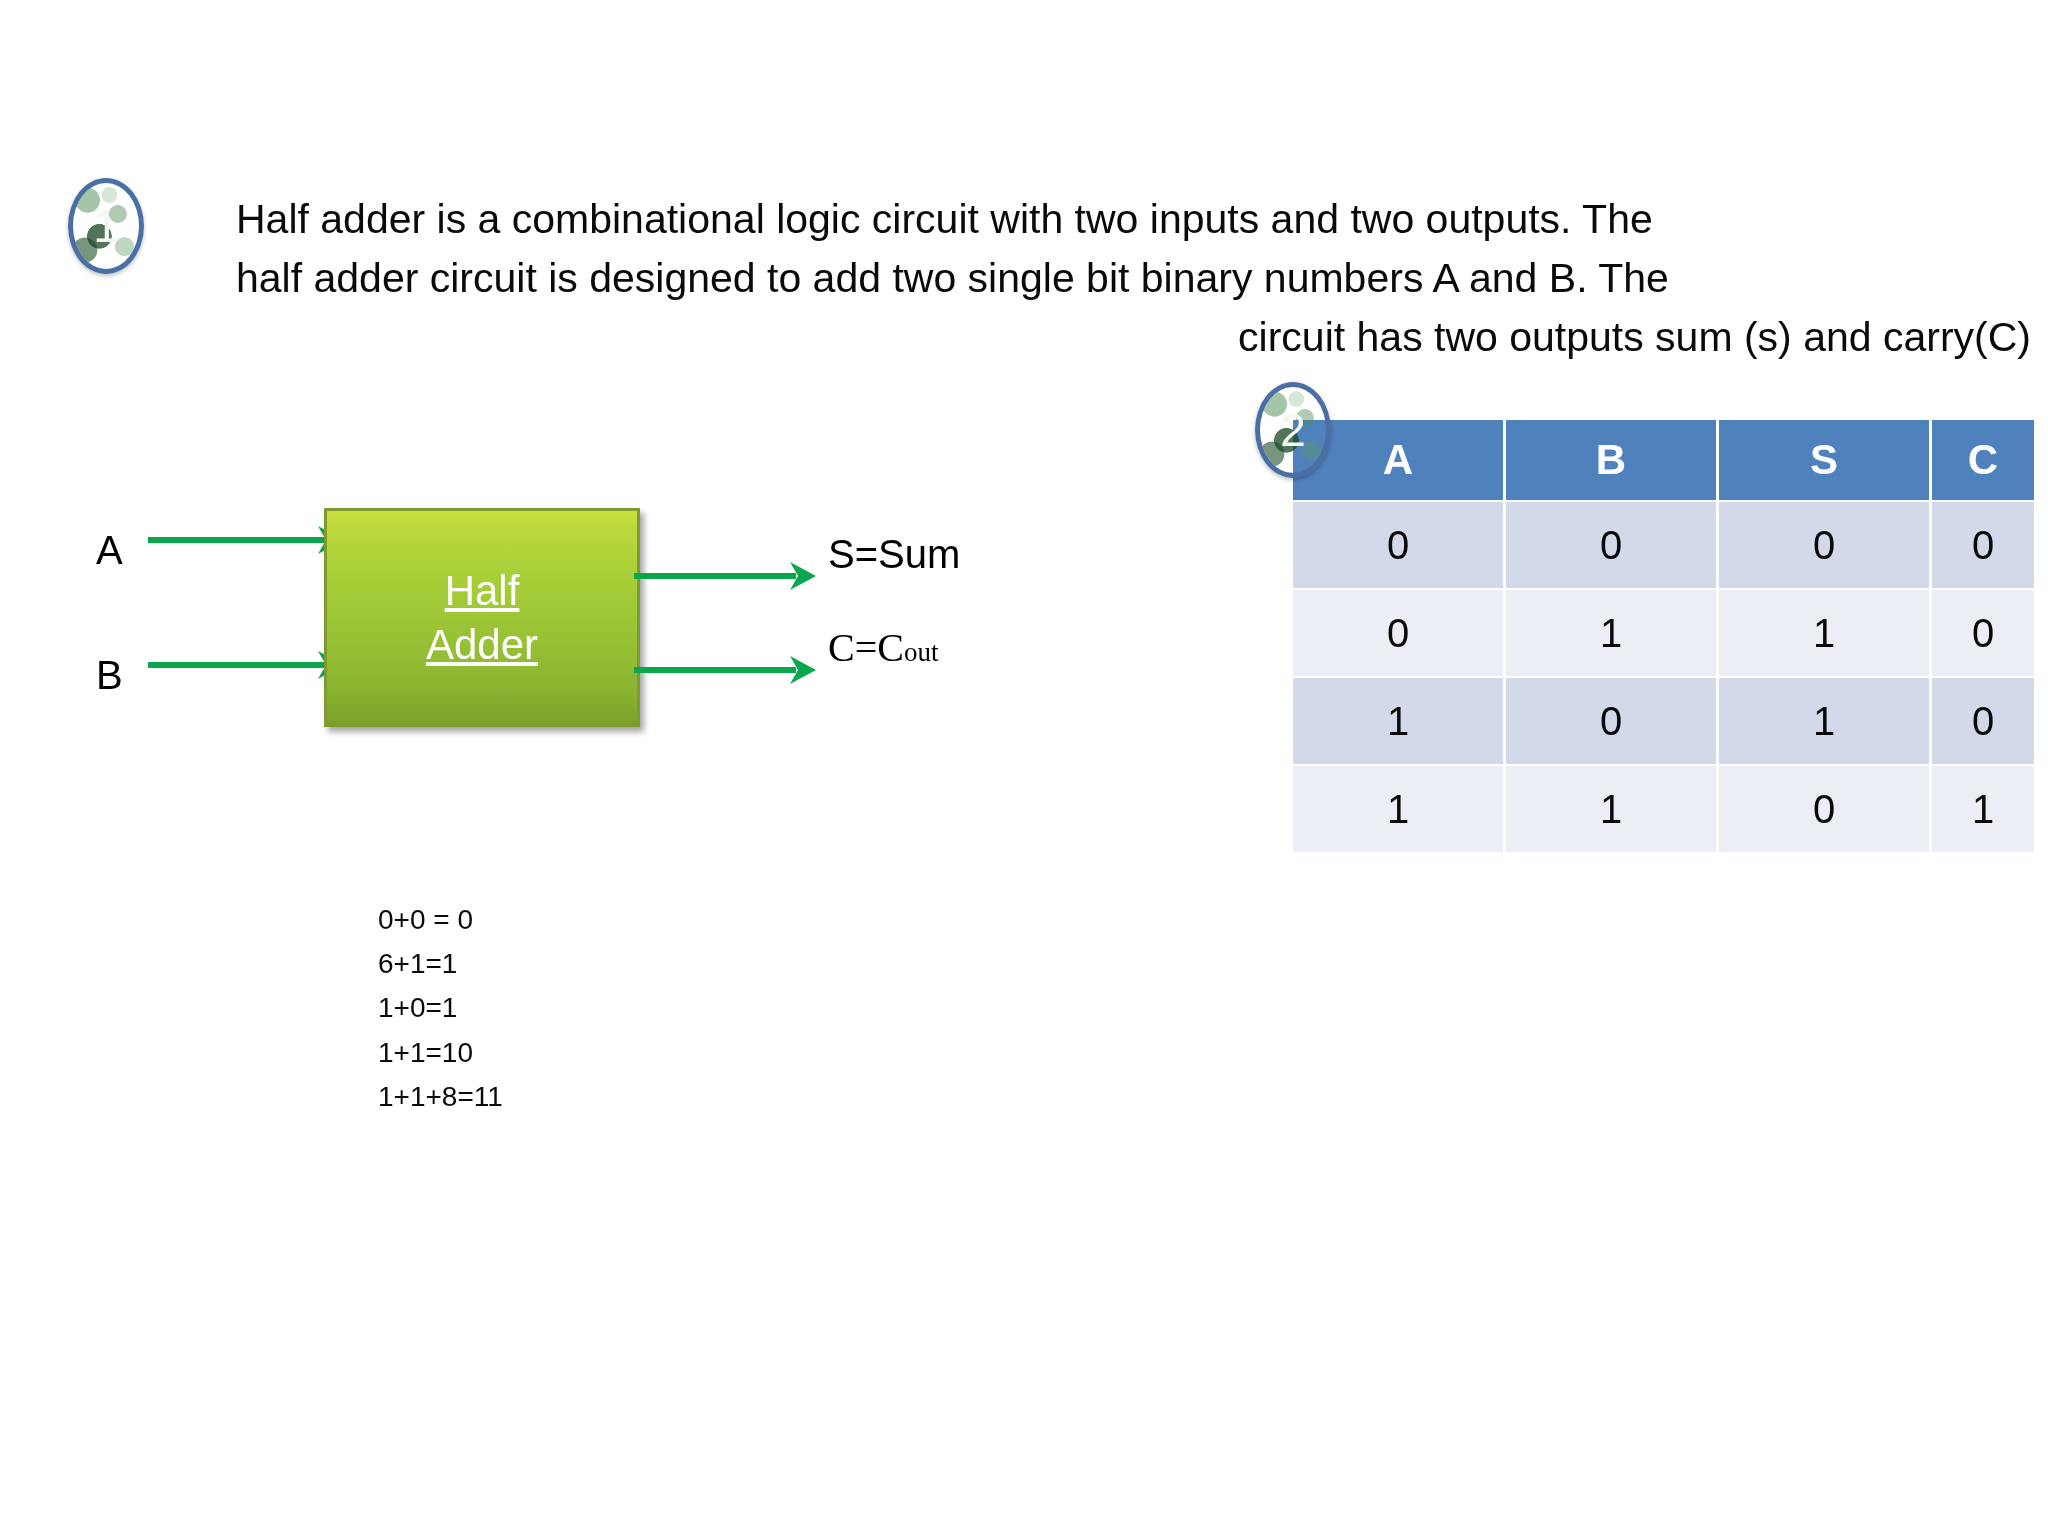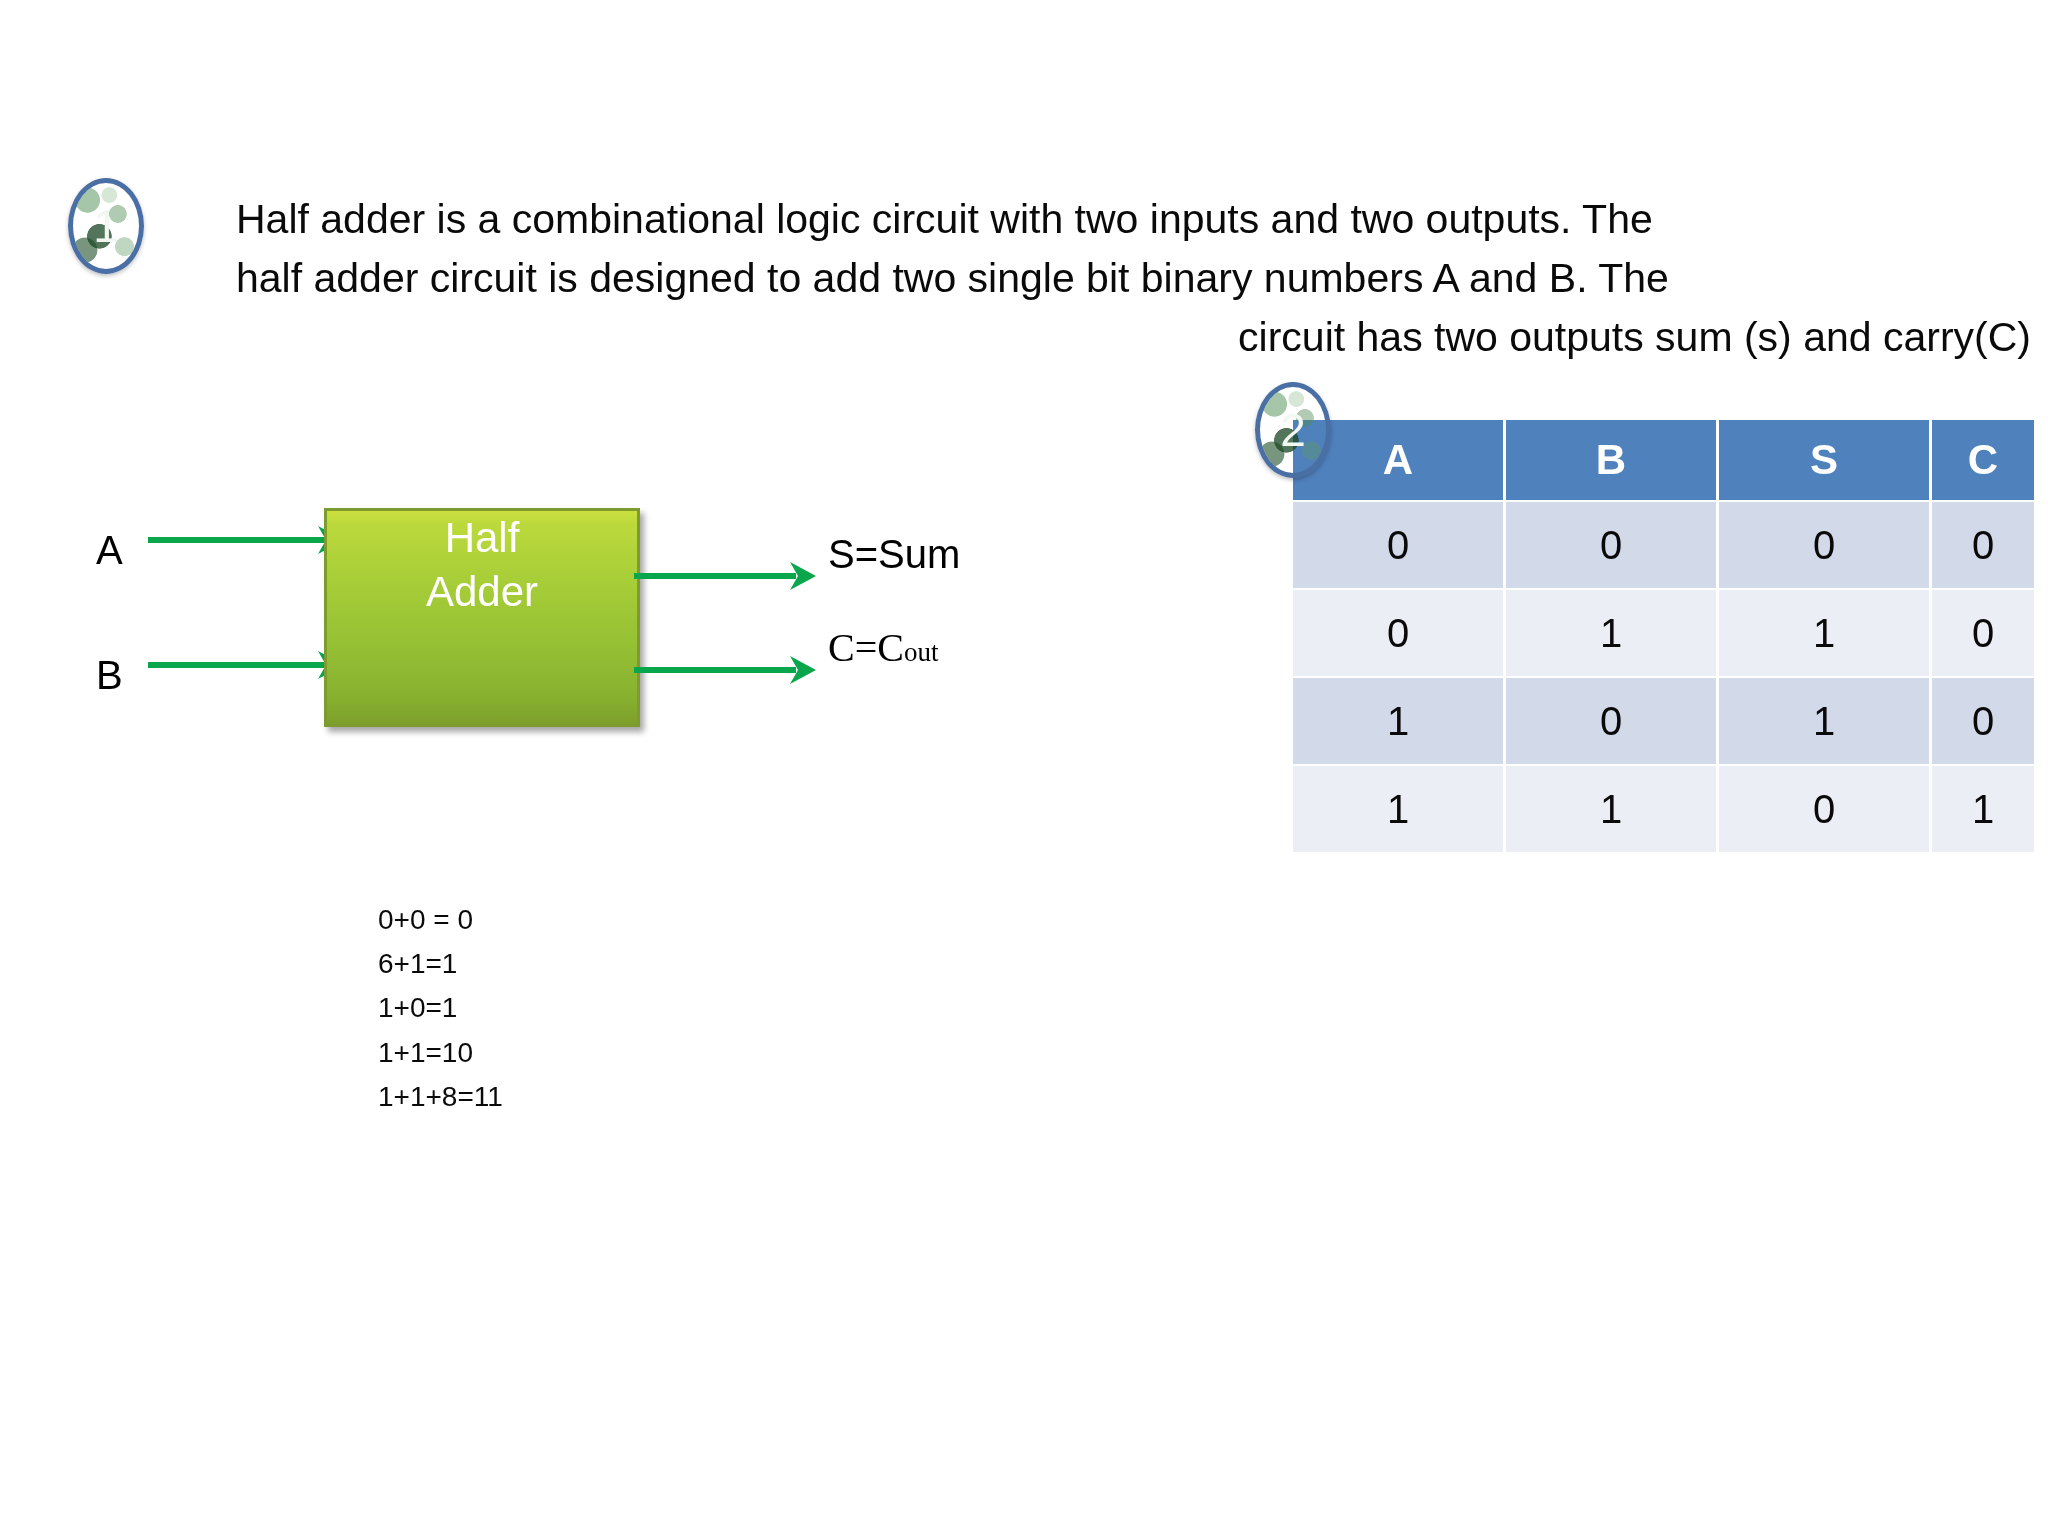--- a/index.html
+++ b/index.html
@@ -112,24 +112,25 @@
         #bcd93c 6%,
         #a9cf38 30%,
         #96c134 62%,
         #87b02f 88%,
         #7d9f2b 100%);
     border: 3px solid #7d9b2e;
     box-shadow: 4px 5px 6px rgba(0,0,0,0.35);
     display: flex;
     flex-direction: column;
     align-items: center;
-    justify-content: flex-start;
+    justify-content: center;
     color: #ffffff;
     font-size: 42px;
     line-height: 1.28;
+    text-decoration: underline;
   }
   .adder-box .t { display: block; }
 
   .wire { position: absolute; }
 
   
   .truth-table {
     position: absolute;
     left: 1290px;
     top: 418px;

